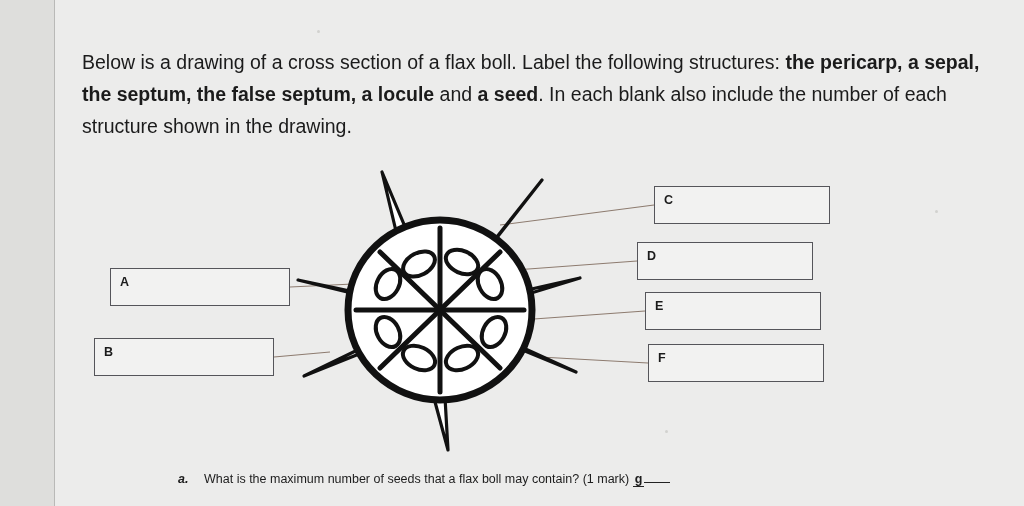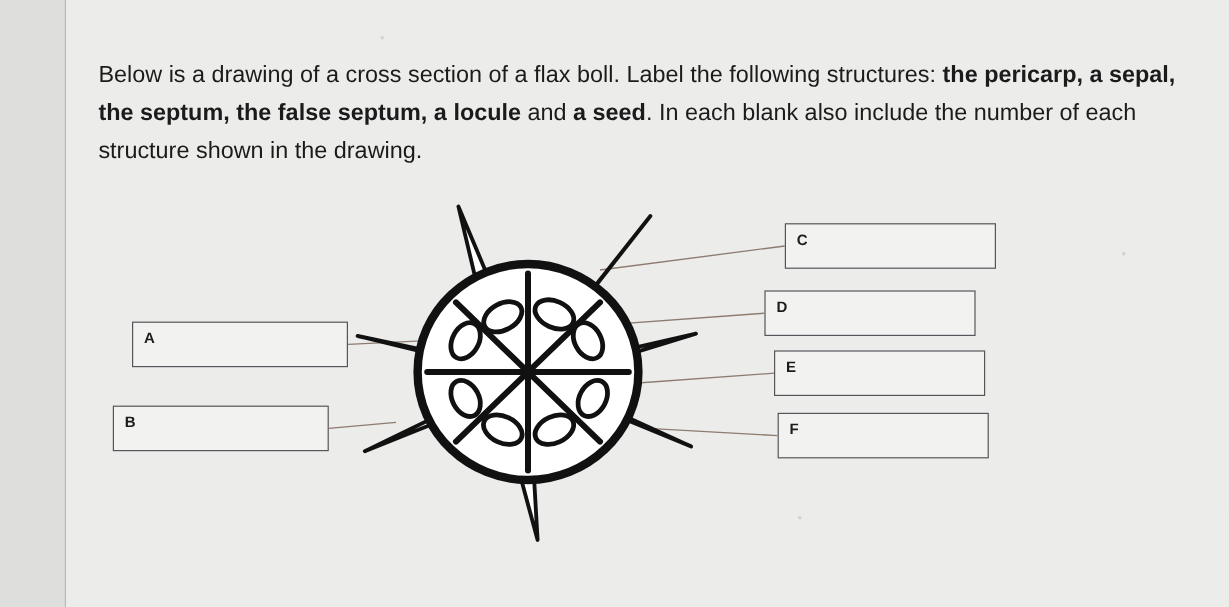--- a/index.html
+++ b/index.html
@@ -202,14 +202,17 @@
   <div class="blank" id="blank-d">
     <span class="blank-letter">D</span>
   </div>
   <div class="blank" id="blank-e">
     <span class="blank-letter">E</span>
   </div>
   <div class="blank" id="blank-f">
     <span class="blank-letter">F</span>
   </div>
 
+  <div id="sub-question">
+    <span class="marker">a.</span><span>What is the maximum number of seeds that a flax boll may contain? (1 mark)</span>&nbsp;<span class="answer">g</span><span class="trailing-rule"></span>
+  </div>
 
 </div>
 
 </body></html>

